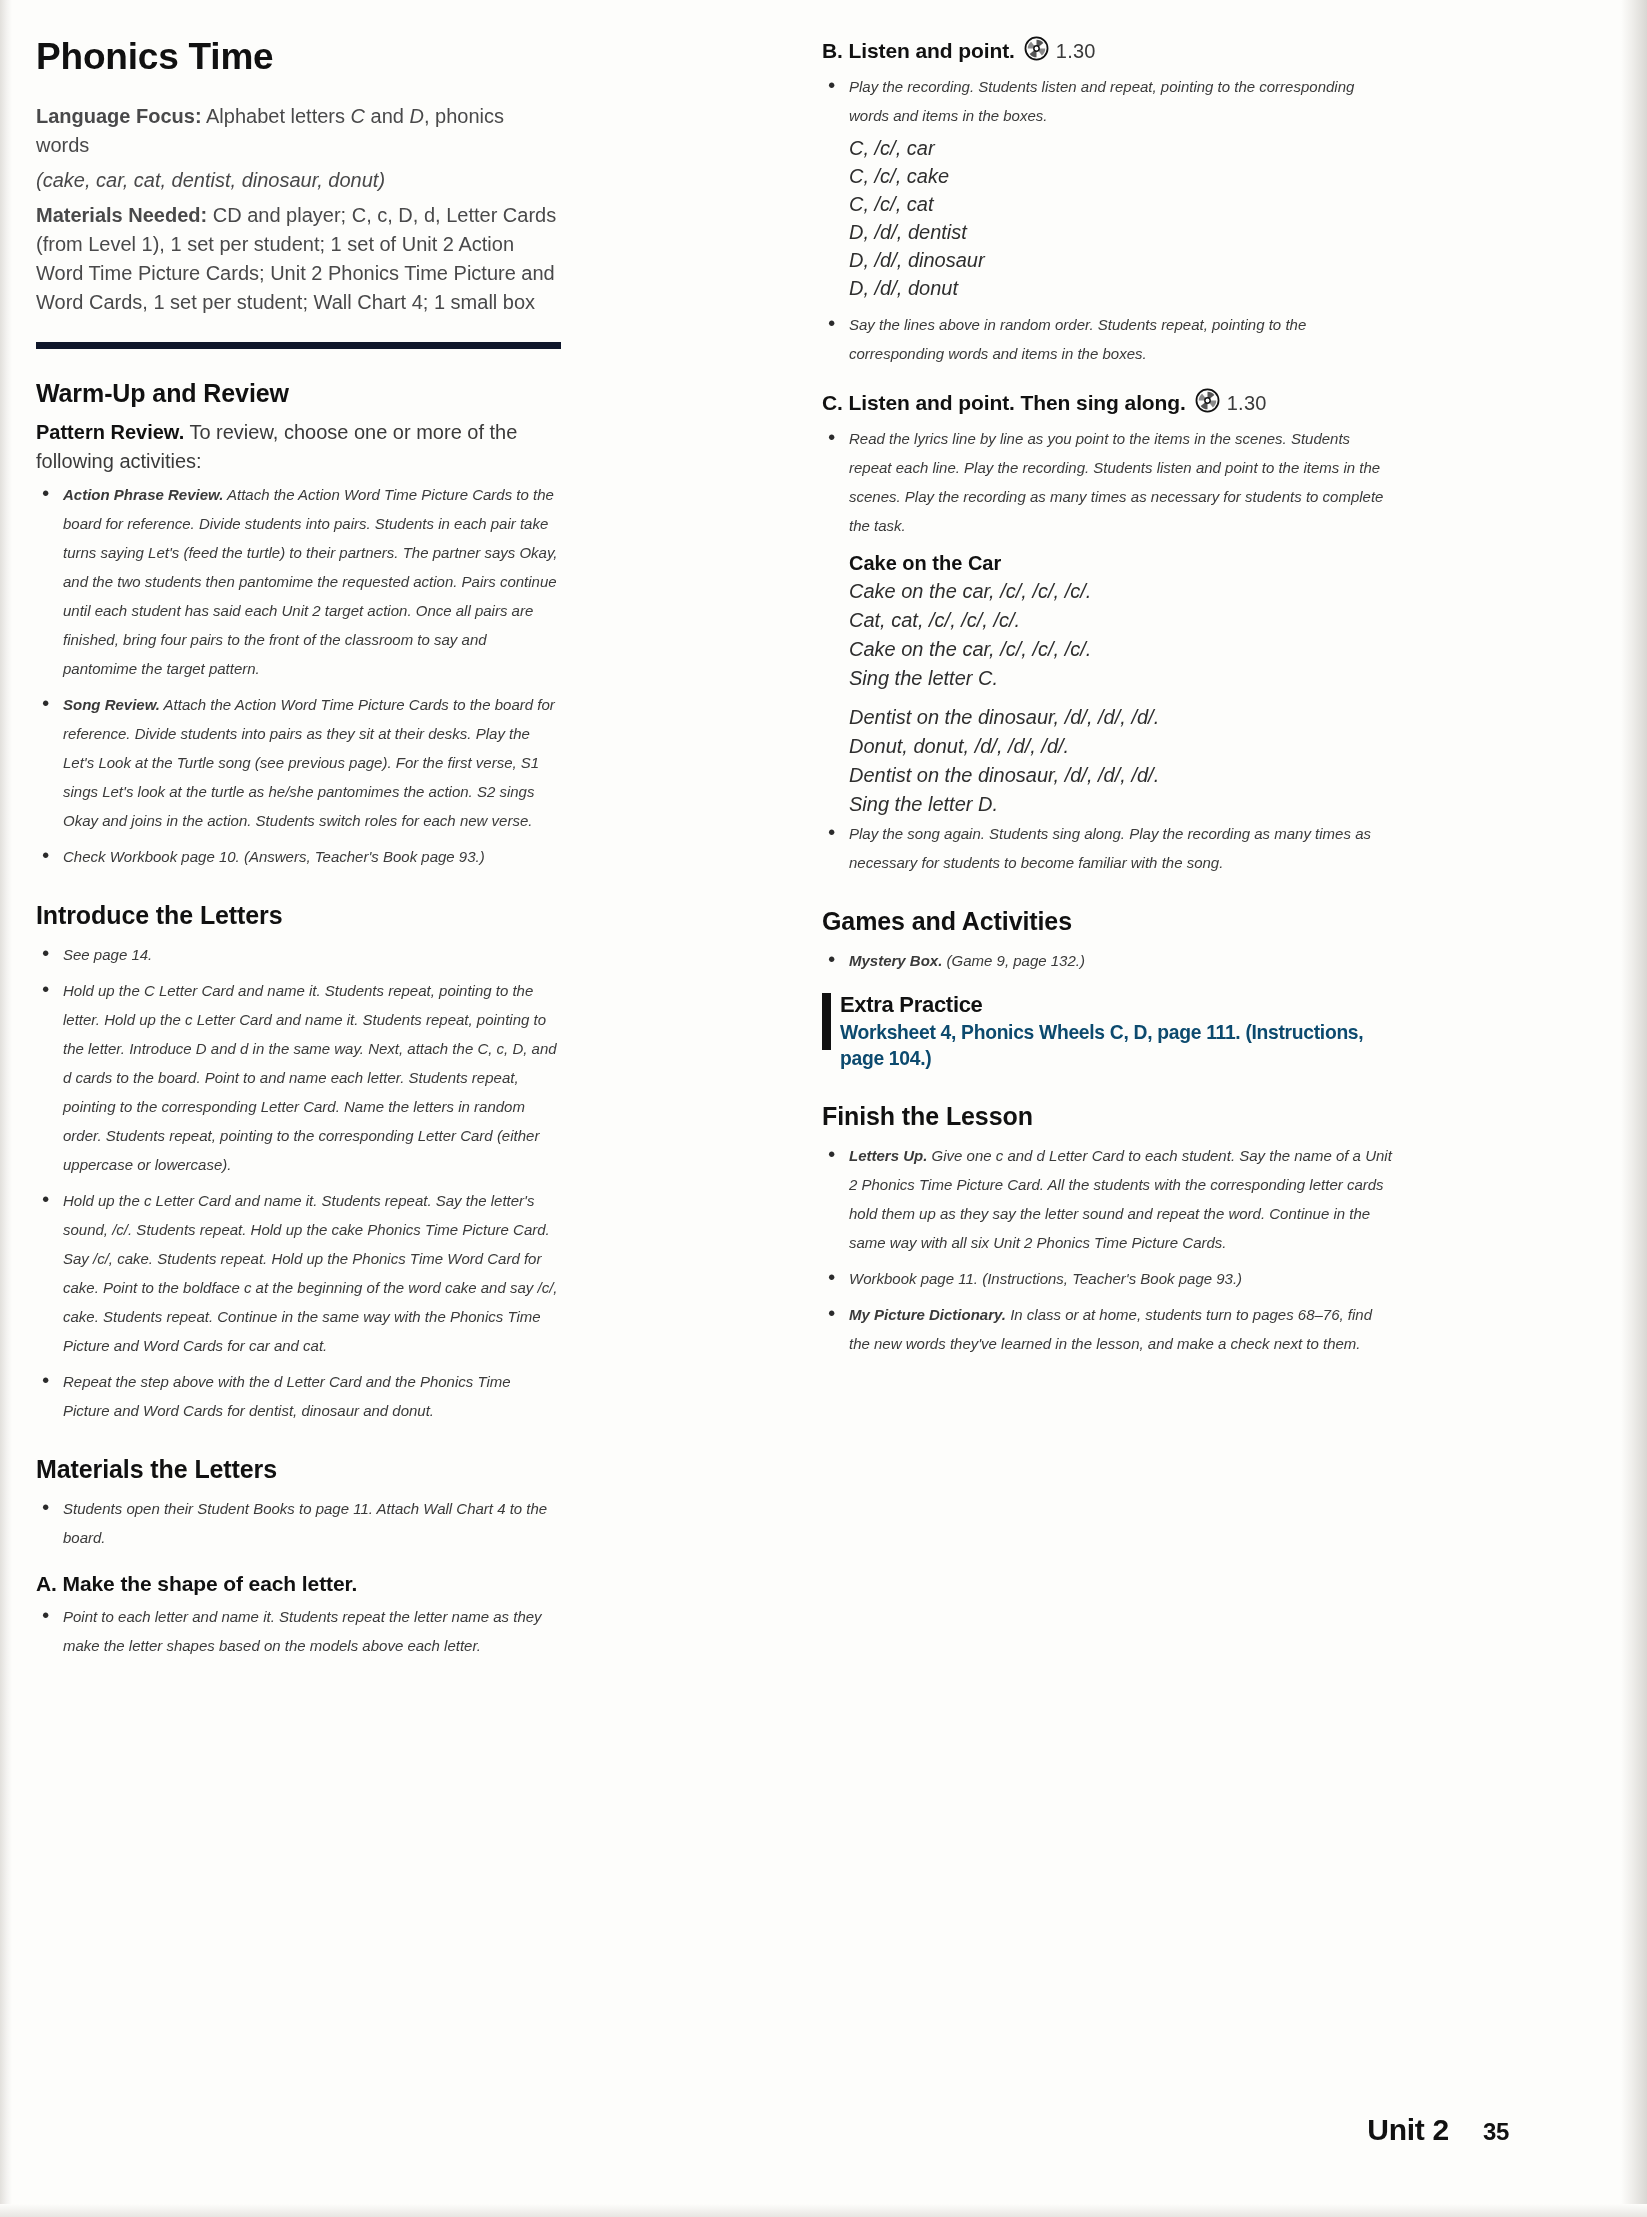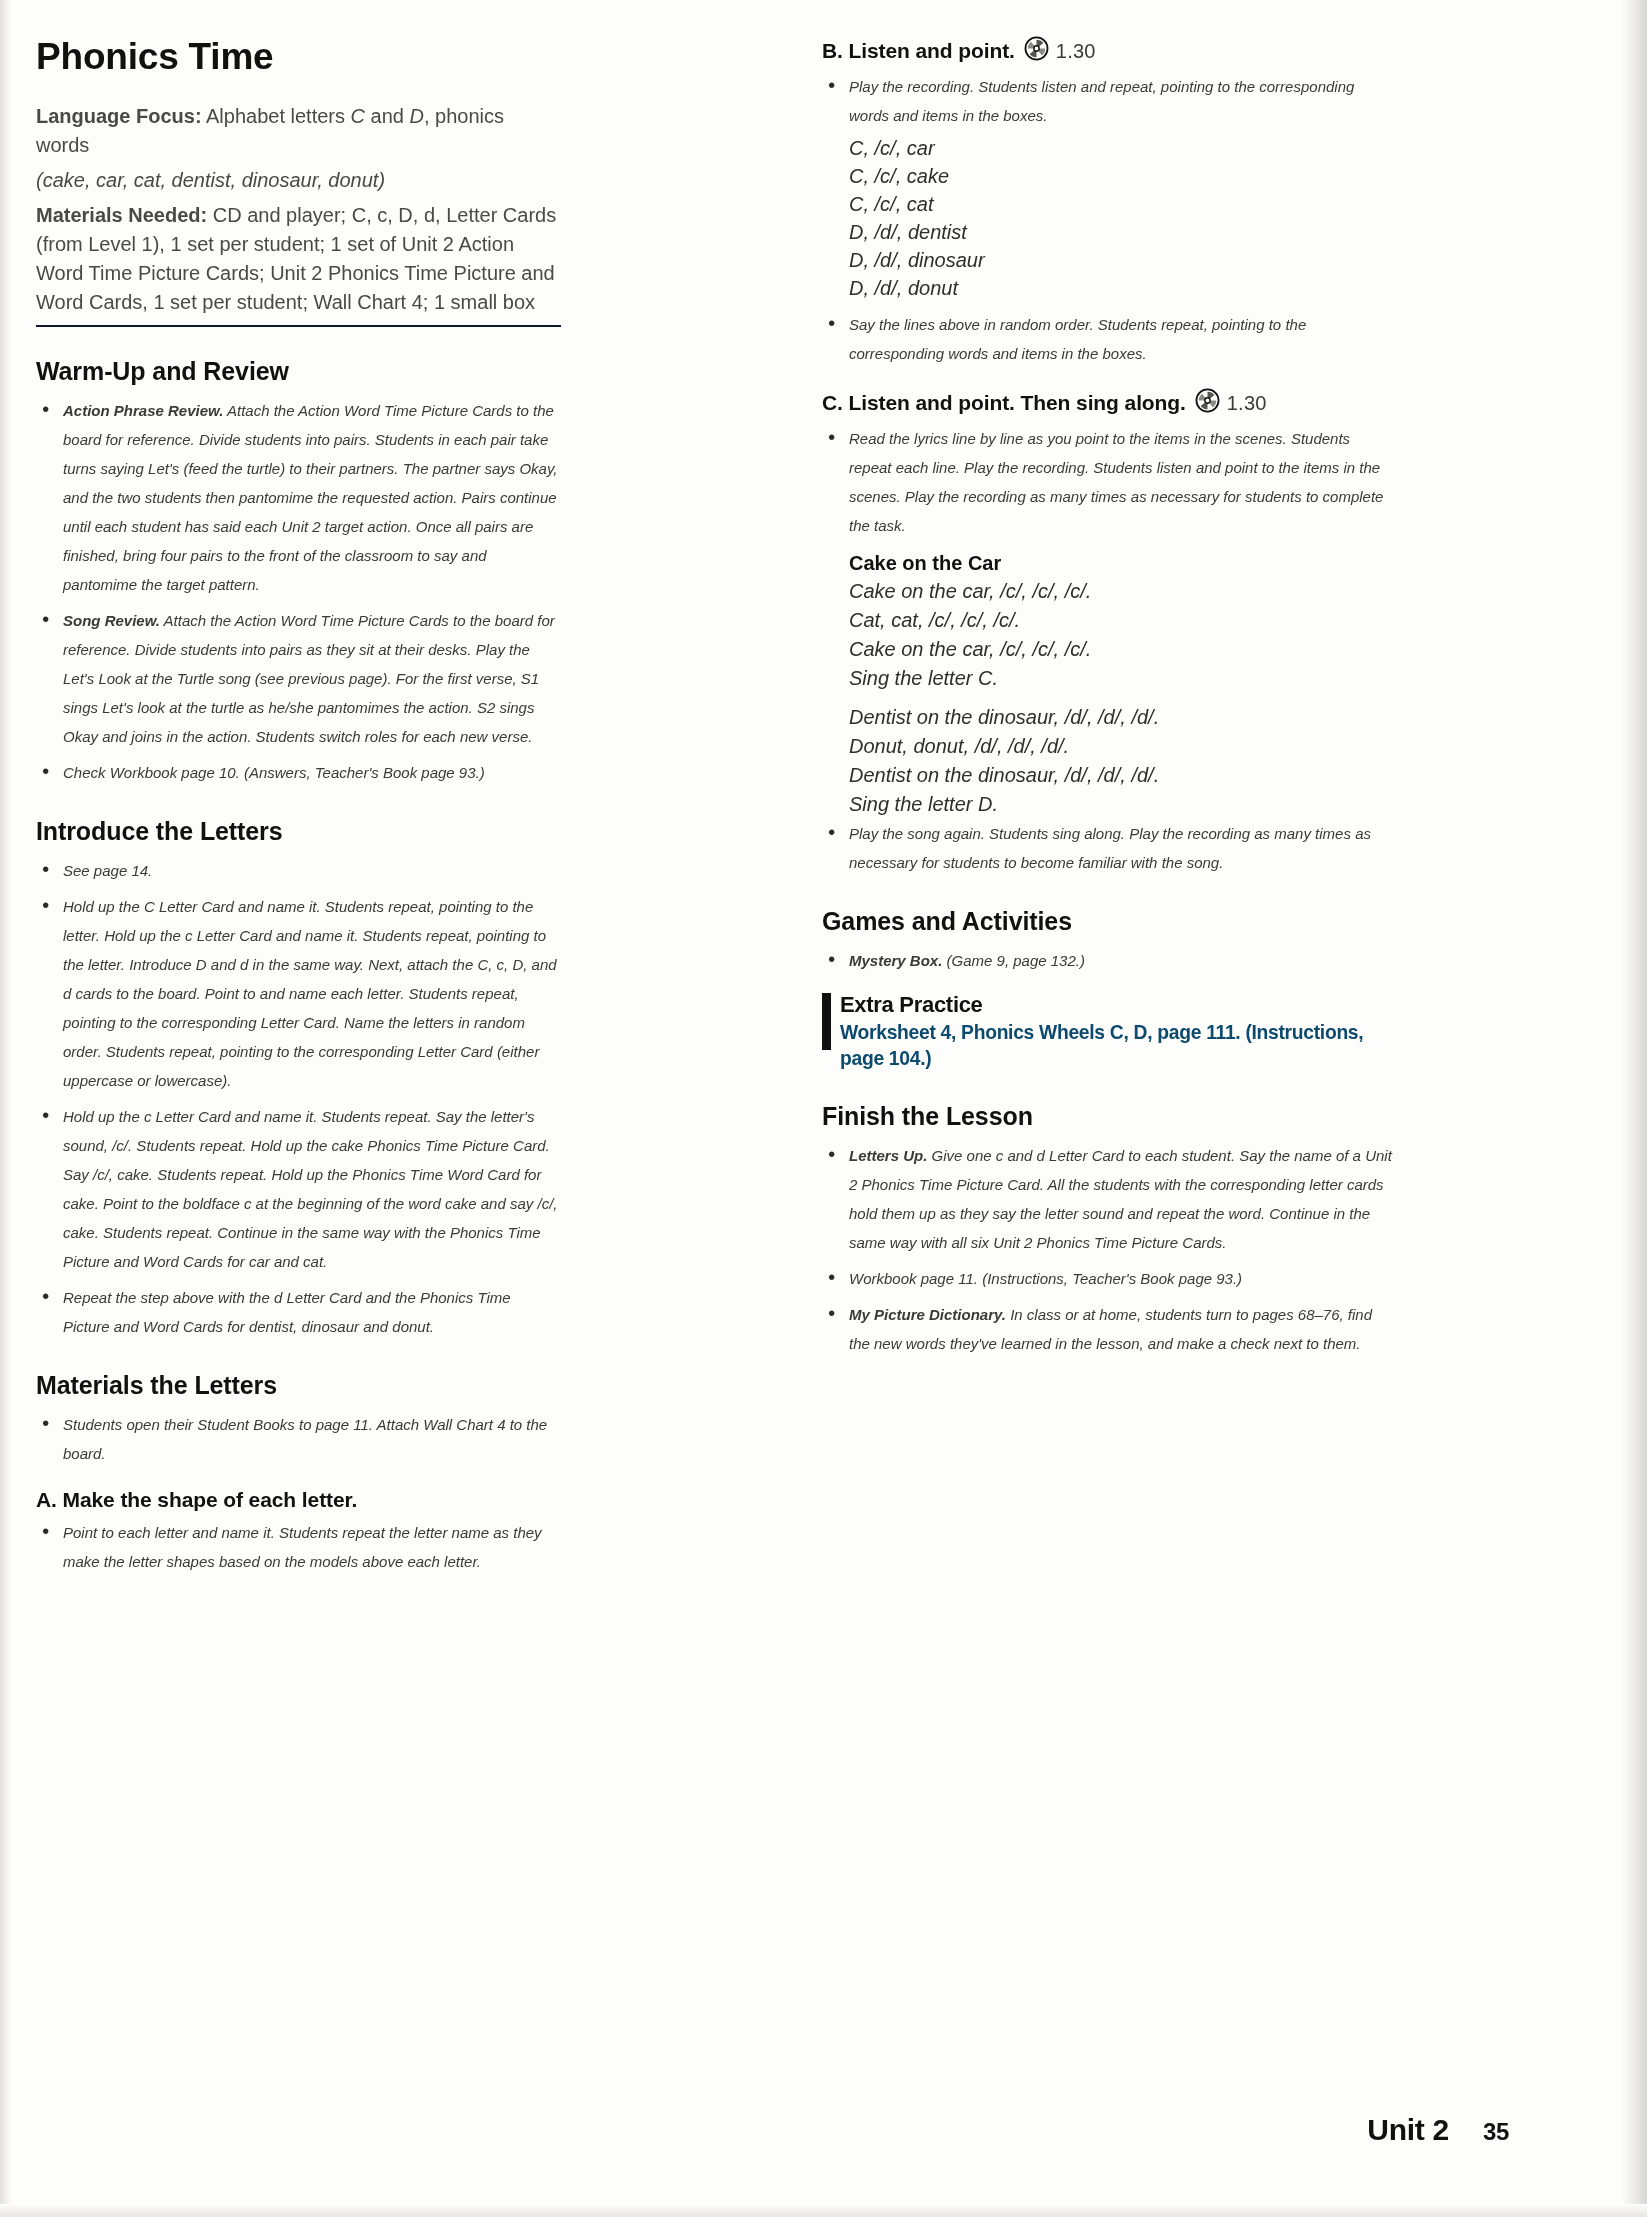--- a/index.html
+++ b/index.html
@@ -87,22 +87,22 @@
     margin: 0 0 4px 0;
   }
   .para b, .lead {
     font-weight: bold;
     color: #111;
   }
   i, em { font-style: italic; }
 
   
   .info-box {
-    border-bottom: 2px solid #0f172a;
-    padding-bottom: 8px;
+    border-bottom: 7px solid #0f172a;
+    padding-bottom: 25px;
     margin-bottom: 4px;
     position: relative;
   }
   .info-box:before {
     content: "";
     position: absolute;
     left: 0; top: -6px;
     width: 100%; height: 1px;
     background: transparent;
   }
@@ -249,20 +249,23 @@
         </div>
         <div class="info-line">
           <i>(cake, car, cat, dentist, dinosaur, donut)</i>
         </div>
         <div class="info-line">
           <b>Materials Needed:</b><span> CD and player; C, c, D, d, Letter Cards (from Level 1), 1 set per student; 1 set of Unit 2 Action Word Time Picture Cards; Unit 2 Phonics Time Picture and Word Cards, 1 set per student; Wall Chart 4; 1 small box</span>
         </div>
       </div>
 
       <h2 class="sec-head">Warm-Up and Review</h2>
+      <p class="para">
+        <b>Pattern Review.</b><span> To review, choose one or more of the following activities:</span>
+      </p>
 
       <ul class="bl">
         <li>
           <b>Action Phrase Review.</b><span> Attach the Action Word Time Picture Cards to the board for reference. Divide students into pairs. Students in each pair take turns saying Let's (feed the turtle) to their partners. The partner says Okay, and the two students then pantomime the requested action. Pairs continue until each student has said each Unit 2 target action. Once all pairs are finished, bring four pairs to the front of the classroom to say and pantomime the target pattern.</span>
         </li>
         <li>
           <b>Song Review.</b><span> Attach the Action Word Time Picture Cards to the board for reference. Divide students into pairs as they sit at their desks. Play the Let's Look at the Turtle song (see previous page). For the first verse, S1 sings Let's look at the turtle as he/she pantomimes the action. S2 sings Okay and joins in the action. Students switch roles for each new verse.</span>
         </li>
         <li>
           <span>Check Workbook page 10. (Answers, Teacher's Book page 93.)</span>

